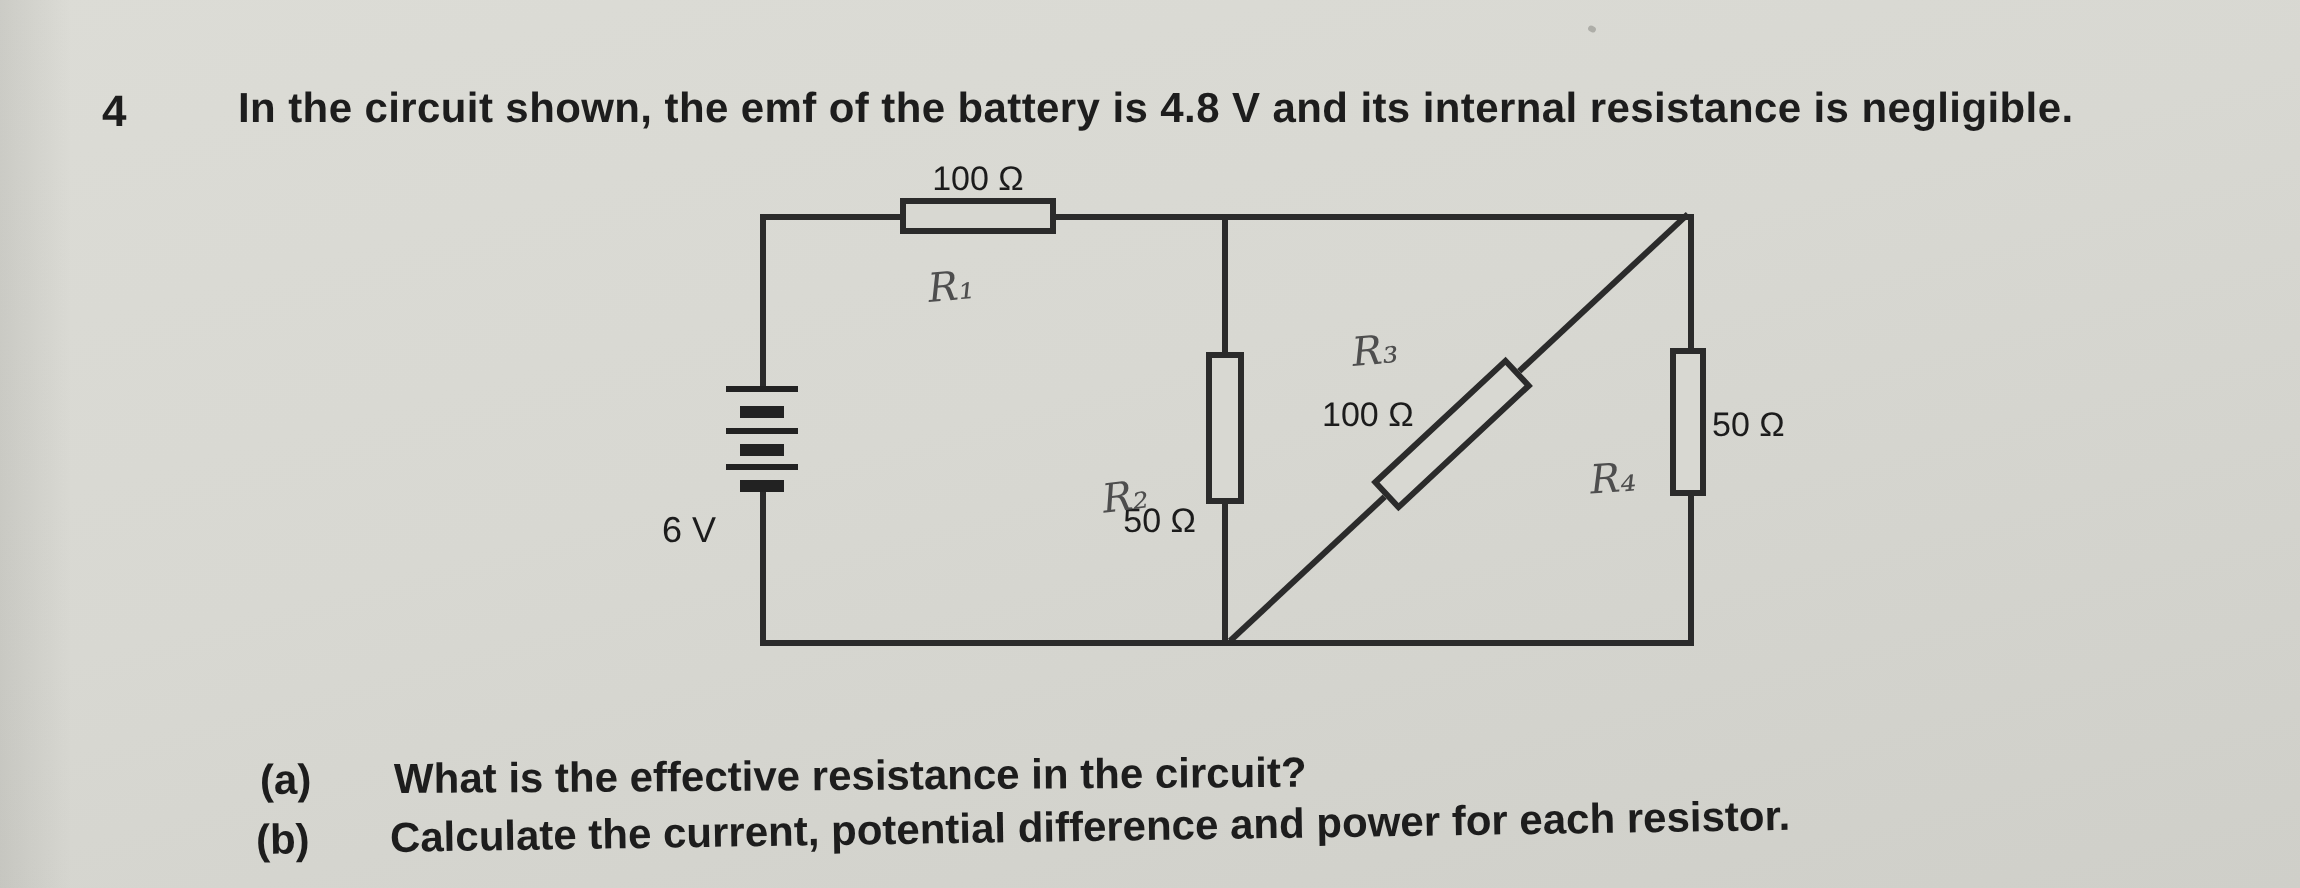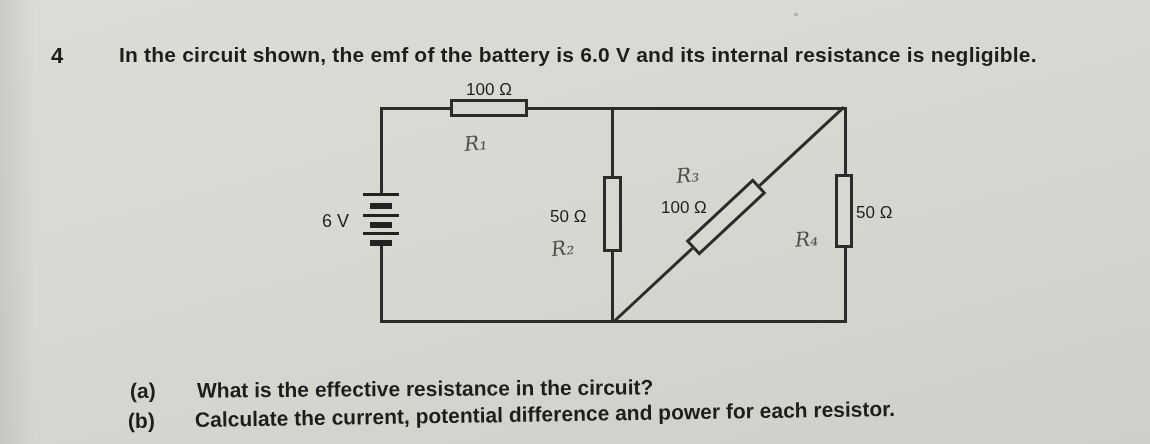--- a/index.html
+++ b/index.html
@@ -46,32 +46,32 @@
   }
   
   .part{
     position:absolute;font-size:21px;font-weight:700;white-space:nowrap;
     transform-origin:left center;
   }
   .part .plbl{display:inline-block;width:67px;}
   .part-a{left:130px;top:379px;transform:rotate(-0.4deg);}
   .part-b{left:128px;top:409px;transform:rotate(-0.9deg);}
   .center{text-align:center;}
-  .right{}
+  .right{text-align:right;margin-top:44px;}
 </style>
 </head>
 <body>
 
 <div class="page">
 
   <div class="edge-shade"></div>
   <div class="speck"></div>
 
   <div class="qnum">4</div>
-  <div class="qtext">In the circuit shown, the emf of the battery is 6.0 V and its internal resistance is negligible.</div>
+  <div class="qtext">In the circuit shown, the emf of the battery is 4.8 V and its internal resistance is negligible.</div>
 
   <div>
 
     <div class="ink" style="left:380px;top:107px;width:467px;height:3px;"></div>
     <div class="ink" style="left:380px;top:320px;width:467px;height:3px;"></div>
     <div class="ink" style="left:380px;top:107px;width:3px;height:87px;"></div>
     <div class="ink" style="left:380px;top:246px;width:3px;height:77px;"></div>
     <div class="ink" style="left:611px;top:107px;width:3px;height:216px;"></div>
     <div class="ink" style="left:844px;top:107px;width:3px;height:216px;"></div>
     <div class="ink" style="left:615px;top:319px;width:313px;height:3px;transform-origin:0 50%;transform:rotate(-43deg);"></div>

